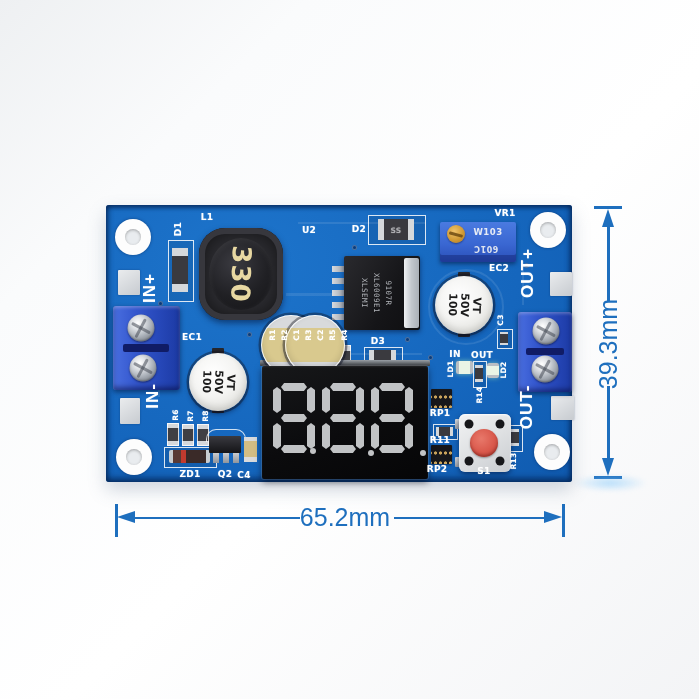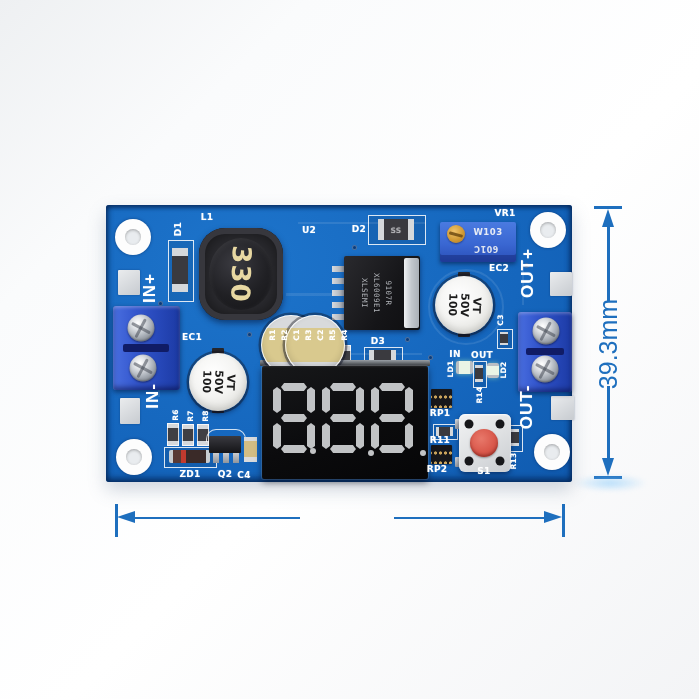--- a/index.html
+++ b/index.html
@@ -334,20 +334,21 @@
     <span class="lbl sm r90" style="left:407px;top:256px">R13</span>
 
   </div>
 
   <div class="smear"></div>
 
   <div class="dim" style="left:115px;top:504px;width:2.5px;height:33px"></div>
   <div class="dim" style="left:562px;top:504px;width:2.5px;height:33px"></div>
   <div class="tri" style="left:117px;top:511px;border-right:18px solid #1e6fbe;border-top:6.5px solid transparent;border-bottom:6.5px solid transparent"></div>
   <div class="dim" style="left:134px;top:516.5px;width:166px;height:2.5px"></div>
+  <div class="dimtxt" style="left:345px;top:517px">65.2mm</div>
   <div class="dim" style="left:394px;top:516.5px;width:151px;height:2.5px"></div>
   <div class="tri" style="left:544px;top:511px;border-left:18px solid #1e6fbe;border-top:6.5px solid transparent;border-bottom:6.5px solid transparent"></div>
 
   <div class="dim" style="left:594px;top:206px;width:28px;height:2.5px"></div>
   <div class="dim" style="left:594px;top:476px;width:28px;height:2.5px"></div>
   <div class="tri" style="left:601.5px;top:209px;border-bottom:18px solid #1e6fbe;border-left:6.5px solid transparent;border-right:6.5px solid transparent"></div>
   <div class="dim" style="left:607px;top:225px;width:2.5px;height:77px"></div>
   <div class="dimtxt rot" style="left:608px;top:344px">39.3mm</div>
   <div class="dim" style="left:607px;top:386px;width:2.5px;height:74px"></div>
   <div class="tri" style="left:601.5px;top:458px;border-top:18px solid #1e6fbe;border-left:6.5px solid transparent;border-right:6.5px solid transparent"></div>

